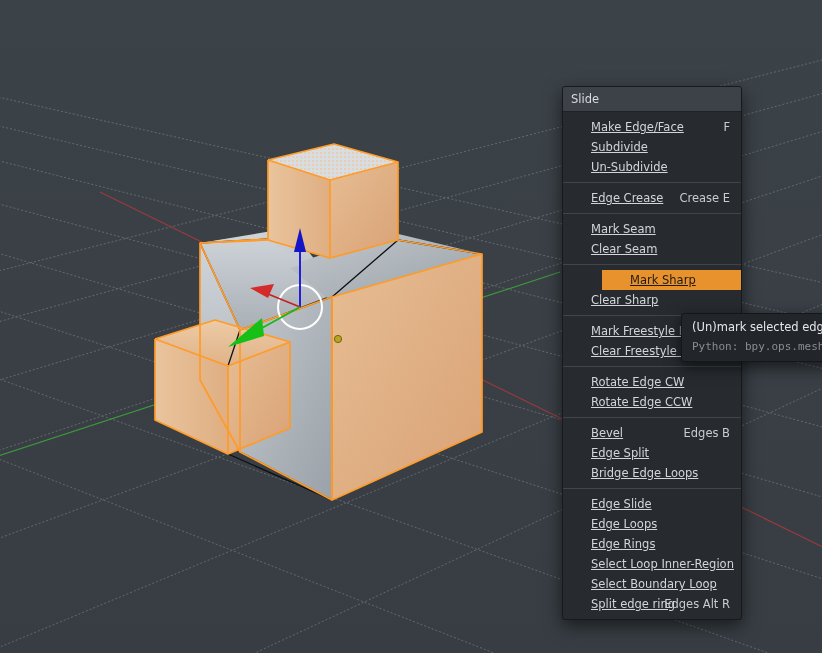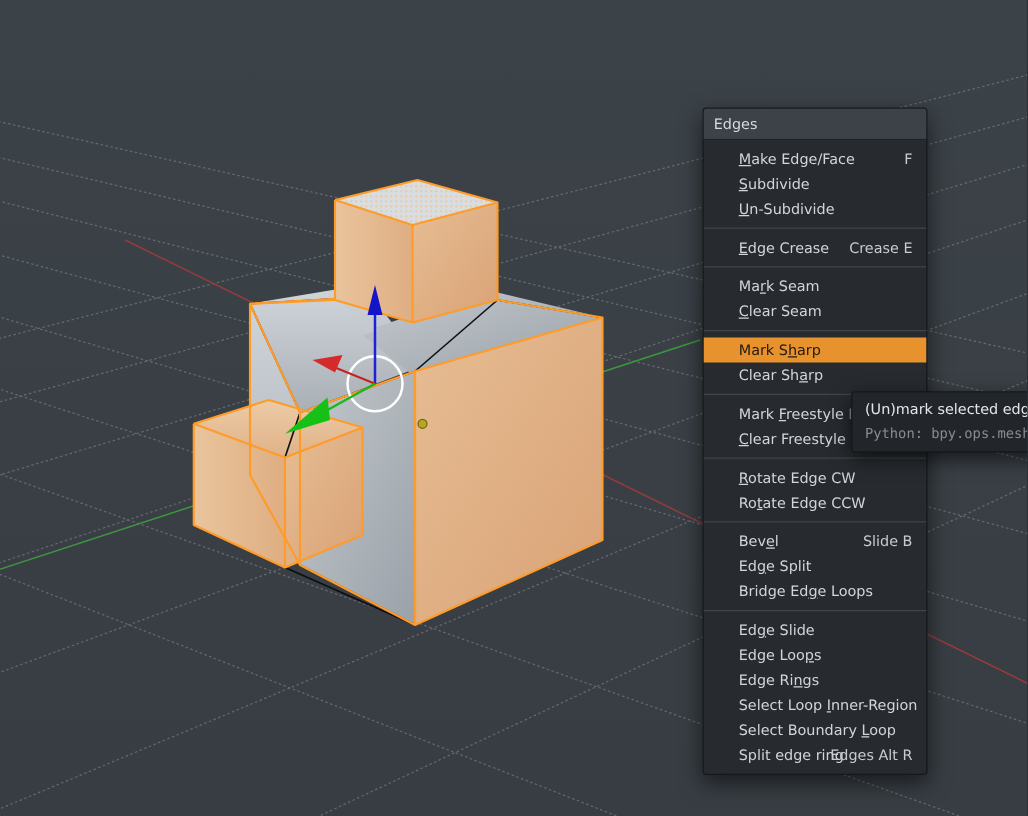--- a/index.html
+++ b/index.html
@@ -57,36 +57,38 @@
   .menu-item {
     position: relative;
     height: 20px;
     line-height: 20px;
     font-size: 11.5px;
     color: #d2d5d9;
     padding-left: 28px;
     padding-right: 10px;
     white-space: nowrap;
     cursor: default;
+    text-decoration: underline;
   }
   .menu-item .mi-label { position: relative; }
   .menu-item .mi-label .u {
     text-decoration: underline;
     text-underline-offset: 1px;
   }
   .menu-item .mi-shortcut {
     position: absolute;
     right: 11px;
     top: 0;
     color: #c8cbcf;
     font-size: 11.5px;
   }
   .menu-item.selected {
     background: #e8922e;
     color: #201a12;
+    margin-left: 39px;
   }
   .menu-item.selected .mi-label .u { text-decoration-color: #201a12; }
   .menu-item.dim .mi-tail { color: #8b9094; text-align: center; }
   .menu-sep {
     height: 1px;
     background: #3f4549;
     margin: 5px 0 5px 0;
   }
 
   
@@ -243,41 +245,41 @@
         <line x1="300" y1="307" x2="268" y2="294" stroke="#c42222" stroke-width="1.6"></line>
         <polygon points="250,288 274,284 268,298" fill="#d42a2a"></polygon>
 
         <line x1="300" y1="307" x2="262" y2="328" stroke="#18b818" stroke-width="1.8"></line>
         <polygon points="228,347 262,318 264,336" fill="#17c017"></polygon>
       </g>
     </svg>
   </div>
 
   <div id="edges-menu">
-    <div class="menu-header">Edges</div>
+    <div class="menu-header">Slide</div>
     <div class="menu-list">
         <div class="menu-item"><span class="mi-label"><span><span class="u">M</span>ake Edge/Face</span></span><span class="mi-shortcut">F</span></div>
         <div class="menu-item"><span class="mi-label"><span><span class="u">S</span>ubdivide</span></span></div>
         <div class="menu-item"><span class="mi-label"><span><span class="u">U</span>n-Subdivide</span></span></div>
         <div class="menu-sep"></div>
         <div class="menu-item"><span class="mi-label"><span><span class="u">E</span>dge Crease</span></span><span class="mi-shortcut">Crease E</span></div>
         <div class="menu-sep"></div>
         <div class="menu-item"><span class="mi-label"><span>Ma<span class="u">r</span>k Seam</span></span></div>
         <div class="menu-item"><span class="mi-label"><span><span class="u">C</span>lear Seam</span></span></div>
         <div class="menu-sep"></div>
         <div class="menu-item selected"><span class="mi-label"><span>Mark S<span class="u">h</span>arp</span></span></div>
         <div class="menu-item"><span class="mi-label"><span>Clear Sh<span class="u">a</span>rp</span></span></div>
         <div class="menu-sep"></div>
         <div class="menu-item dim"><span class="mi-label"><span>Mark <span class="u">F</span>reestyle</span><span class="mi-tail"> Edge</span></span></div>
         <div class="menu-item dim"><span class="mi-label"><span><span class="u">C</span>lear Freestyle</span><span class="mi-tail"> Edge</span></span></div>
         <div class="menu-sep"></div>
         <div class="menu-item"><span class="mi-label"><span><span class="u">R</span>otate Edge CW</span></span></div>
         <div class="menu-item"><span class="mi-label"><span>Ro<span class="u">t</span>ate Edge CCW</span></span></div>
         <div class="menu-sep"></div>
-        <div class="menu-item"><span class="mi-label"><span>Bev<span class="u">e</span>l</span></span><span class="mi-shortcut">Slide B</span></div>
+        <div class="menu-item"><span class="mi-label"><span>Bev<span class="u">e</span>l</span></span><span class="mi-shortcut">Edges B</span></div>
         <div class="menu-item"><span class="mi-label"><span>Ed<span class="u">g</span>e Split</span></span></div>
         <div class="menu-item"><span class="mi-label"><span>Bridge Ed<span class="u">g</span>e Loops</span></span></div>
         <div class="menu-sep"></div>
         <div class="menu-item"><span class="mi-label"><span>Ed<span class="u">g</span>e Slide</span></span></div>
         <div class="menu-item"><span class="mi-label"><span>Edge Loo<span class="u">p</span>s</span></span></div>
         <div class="menu-item"><span class="mi-label"><span>Edge Ri<span class="u">n</span>gs</span></span></div>
         <div class="menu-item"><span class="mi-label"><span>Select Loop <span class="u">I</span>nner-Region</span></span></div>
         <div class="menu-item"><span class="mi-label"><span>Select Boundary <span class="u">L</span>oop</span></span></div>
         <div class="menu-item"><span class="mi-label"><span>Split edge ring</span></span><span class="mi-shortcut">Edges Alt R</span></div>
       </div>

